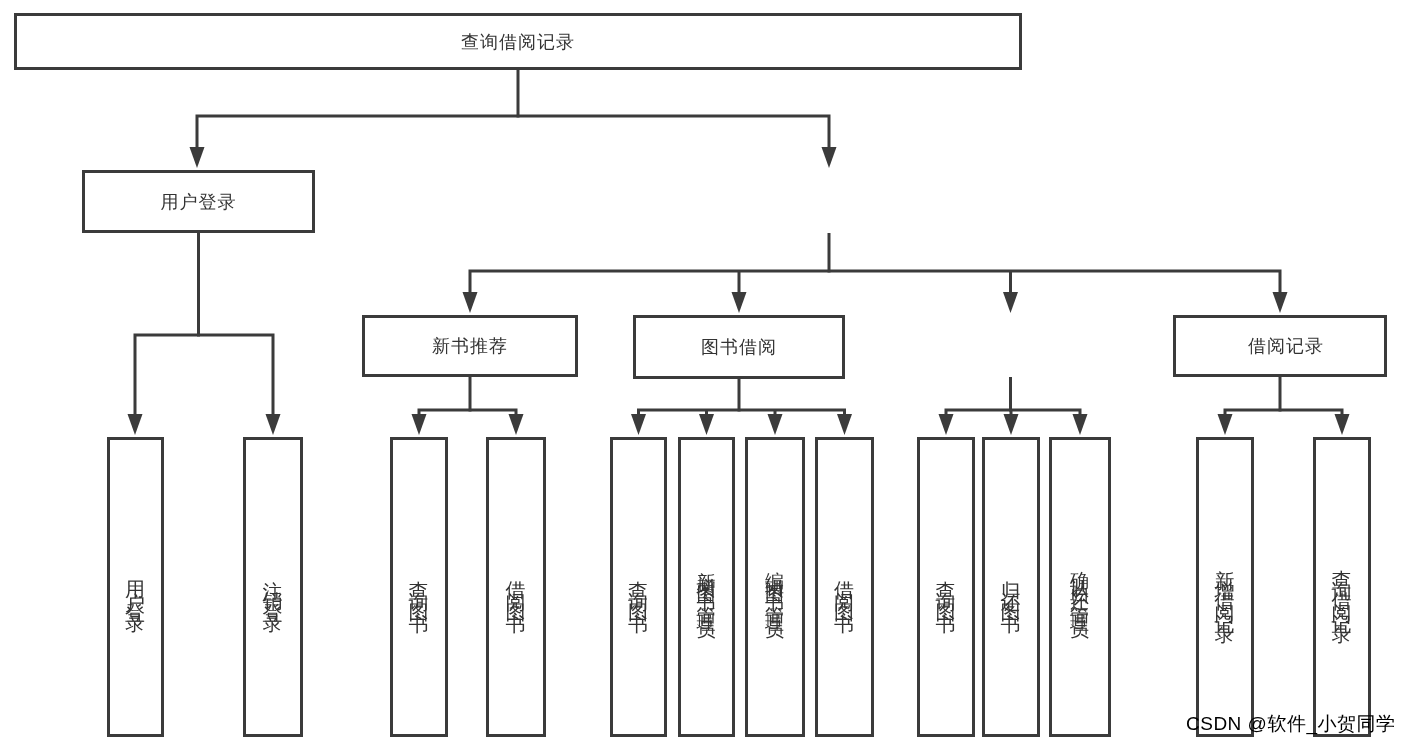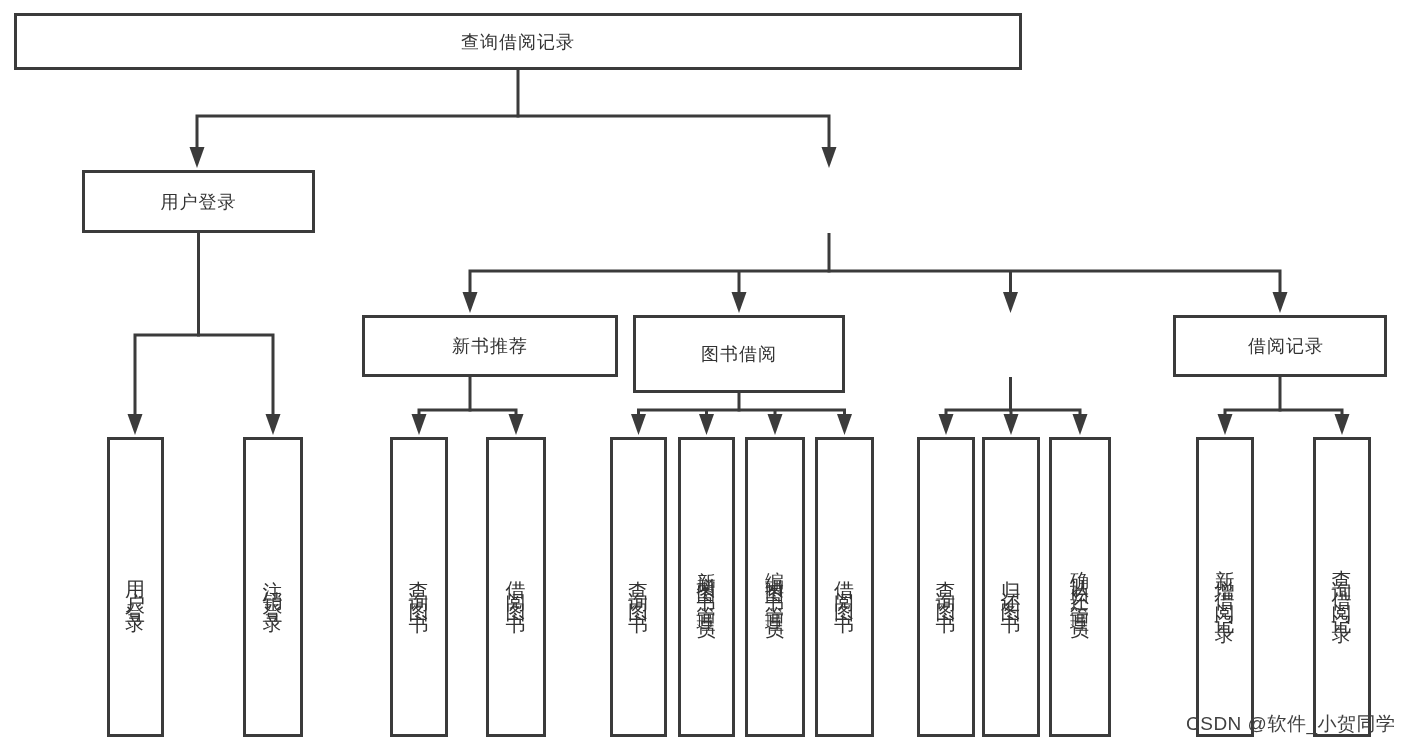--- a/index.html
+++ b/index.html
@@ -45,21 +45,21 @@
   .vtext.dense {
     font-size: 19px;
     letter-spacing: 7px;
   }
   #watermark {
     position: absolute;
     left: 1186px;
     top: 711px;
     font-size: 19px;
     letter-spacing: 0.5px;
-    color: #404040;
+    color: #000000;
     z-index: 5;
     white-space: nowrap;
   }
 </style>
 </head>
 <body>
 
 <div id="stage">
 
   <svg id="connectors" width="1405" height="747" viewBox="0 0 1405 747" stroke="#3b3b3b" stroke-width="3" fill="none">
@@ -106,24 +106,24 @@
   </svg>
 
   <div class="box" style="left:14px; top:13px; width:1008px; height:57px;">
     <span class="h-label">查询借阅记录</span>
   </div>
 
   <div class="box" style="left:82px; top:170px; width:233px; height:63px;">
     <span class="h-label">用户登录</span>
   </div>
 
-  <div class="box" style="left:362px; top:315px; width:256px; height:62px;text-align:right;">
+  <div class="box" style="left:362px; top:315px; width:216px; height:62px;text-align:right;">
     <span class="h-label">新书推荐</span>
   </div>
-  <div class="box" style="left:633px; top:315px; width:212px; height:78px;">
+  <div class="box" style="left:633px; top:315px; width:212px; height:64px;">
     <span class="h-label">图书借阅</span>
   </div>
   <div class="box" style="left:1173px; top:315px; width:214px; height:62px;padding-left:12px;">
     <span class="h-label">借阅记录</span>
   </div>
 
   <div class="box" style="left:107px; top:437px; width:57px; height:300px;">
     <span class="vtext">用户登录</span>
   </div>
   <div class="box" style="left:243px; top:437px; width:60px; height:300px;">

